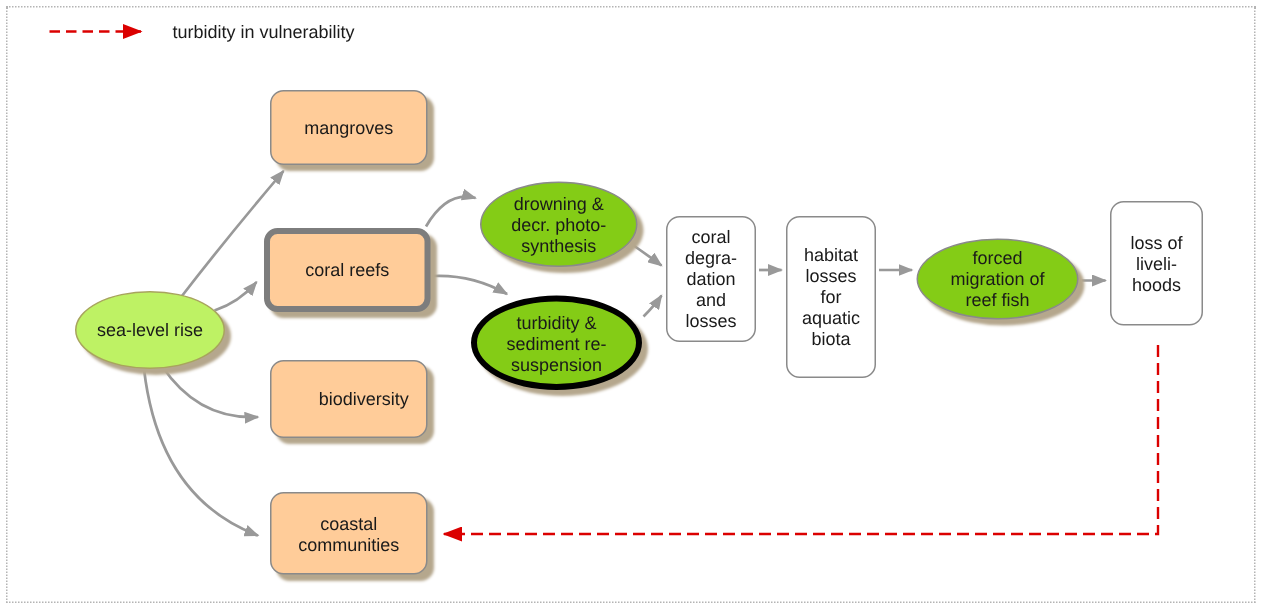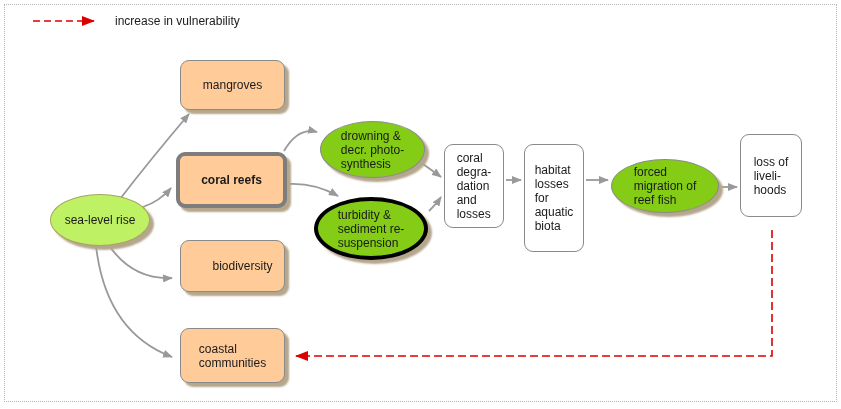--- a/index.html
+++ b/index.html
@@ -2,21 +2,21 @@
 <html><head>
 <meta charset="utf-8">
 <style>
   html,body{margin:0;padding:0;background:#fff;}
   body{width:841px;height:409px;position:relative;overflow:hidden;
        font-family:"Liberation Sans",sans-serif;font-size:12px;color:#1a1a1a;}
   .page-border{position:absolute;left:4px;top:4px;width:831px;height:396px;
        border:1px dotted #b4b4b4;pointer-events:none;}
   .arrow-layer{position:absolute;left:0;top:0;}
   .node{position:absolute;display:flex;align-items:center;justify-content:center;
-        text-align:left;box-sizing:border-box;}
+        text-align:center;box-sizing:border-box;}
   .nlabel{white-space:pre-line;line-height:14px;display:block;}
   .box{background:#FFCC99;border:1px solid #8a8a8a;border-radius:9px;
        box-shadow:4px 4px 2px #b5a78d;}
   .box.thick{border:4px solid #7d7d7d;}
   .white{background:#ffffff;border:1px solid #8a8a8a;border-radius:9px;box-shadow:none;}
   .ellipse{background:#84cc16;border:1px solid #8a8a8a;border-radius:50%;
        box-shadow:4px 4px 2px #b5a78d;}
   .ellipse.yellow{background:#bef264;border-color:#a8a45e;}
   .ellipse.black-thick{border:4px solid #000000;}
   .legend-label{position:absolute;left:115px;top:14px;}
@@ -46,31 +46,31 @@
   <path d="M 289,184 Q 315,183 338,196" fill="none" stroke="#999999" stroke-width="1.8" marker-end="url(#garrow)"></path>
   <path d="M 420,162 Q 433,171 441,177" fill="none" stroke="#999999" stroke-width="1.8" marker-end="url(#garrow)"></path>
   <path d="M 429,211 Q 437,203 441,197" fill="none" stroke="#999999" stroke-width="1.8" marker-end="url(#garrow)"></path>
   <path d="M 506,180 L 521,180" fill="none" stroke="#999999" stroke-width="1.8" marker-end="url(#garrow)"></path>
   <path d="M 586,180 L 608,180" fill="none" stroke="#999999" stroke-width="1.8" marker-end="url(#garrow)"></path>
   <path d="M 721,187 L 737,187" fill="none" stroke="#999999" stroke-width="1.8" marker-end="url(#garrow)"></path>
 
   <path d="M 772,230 L 772,356 L 296,356" fill="none" stroke="#DB0000" stroke-width="1.6" stroke-dasharray="8,4" marker-end="url(#rarrow)"></path>
 </svg>
 
-<div class="legend-label">increase in vulnerability</div>
+<div class="legend-label">turbidity in vulnerability</div>
 
 <div class="node ellipse yellow" style="left:50px;top:194px;width:100px;height:52px;">
   <span class="nlabel">sea-level rise</span>
 </div>
 
 <div class="node box" style="left:180px;top:60px;width:105px;height:50px;">
   <span class="nlabel">mangroves</span>
 </div>
 
-<div class="node box thick" style="left:176px;top:152px;width:111px;height:56px;font-weight:bold;">
+<div class="node box thick" style="left:176px;top:152px;width:111px;height:56px;">
   <span class="nlabel">coral reefs</span>
 </div>
 
 <div class="node box" style="left:180px;top:240px;width:105px;height:52px;padding-left:20px;">
   <span class="nlabel">biodiversity</span>
 </div>
 
 <div class="node box" style="left:180px;top:328px;width:105px;height:55px;">
   <span class="nlabel">coastal
 communities</span>

